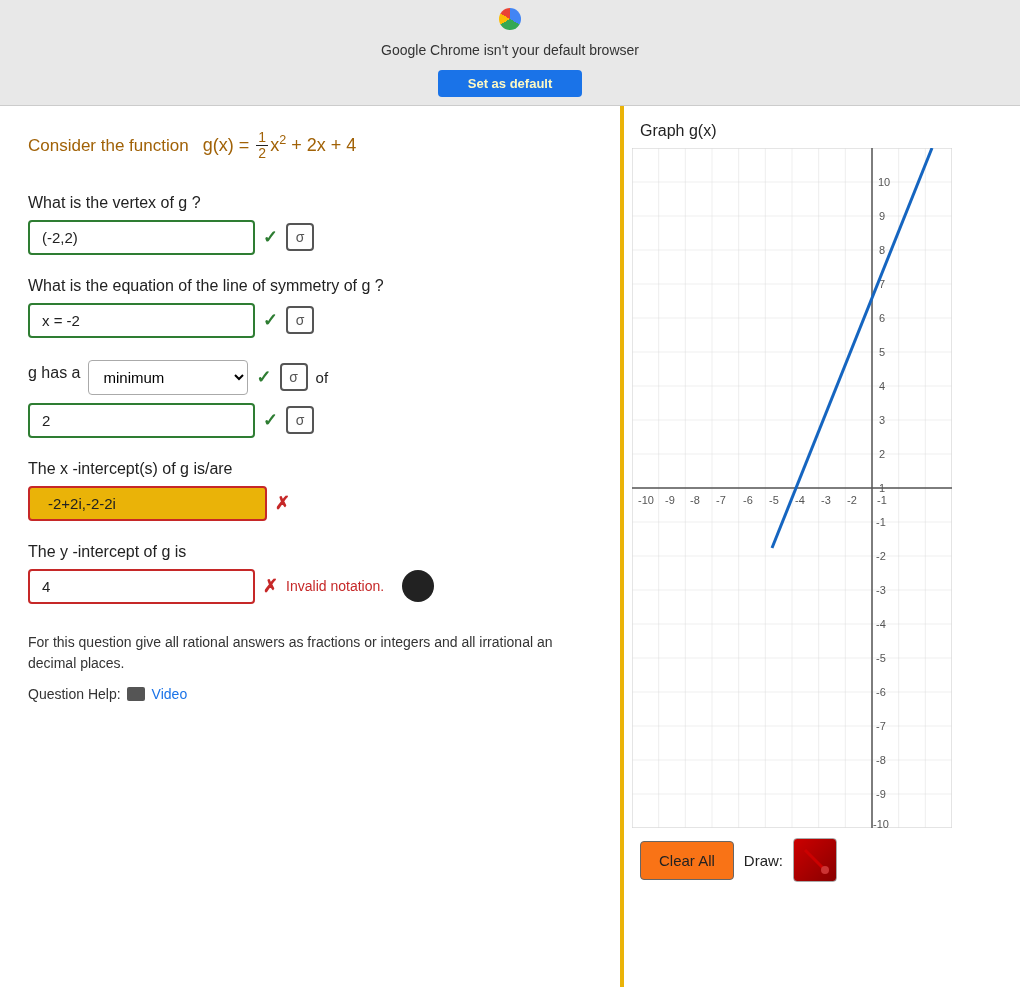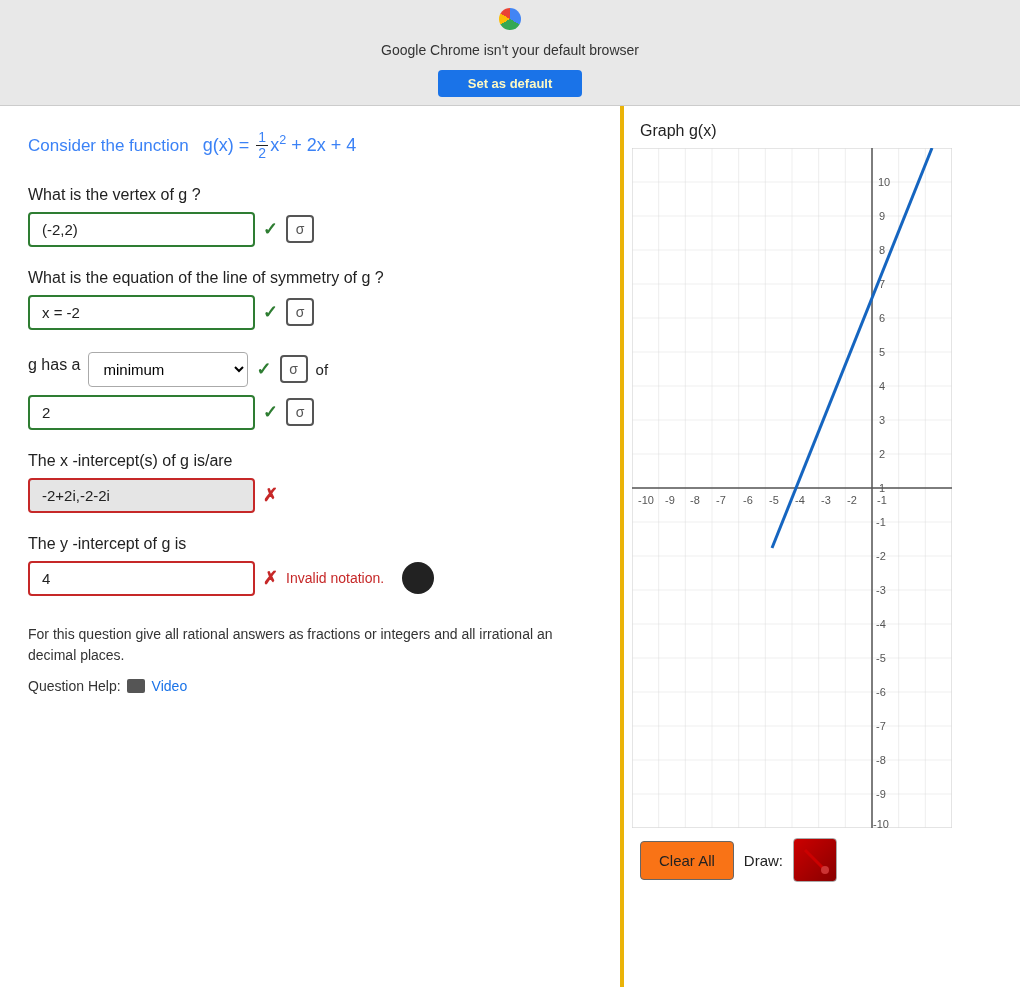--- a/index.html
+++ b/index.html
@@ -51,22 +51,22 @@
 
     
     .left-panel {
       flex: 1;
       padding: 24px 28px;
       max-width: 620px;
     }
 
     .function-title {
       font-size: 17px;
-      color: #3b82f6;
-      margin-bottom: 24px;
+      color: #a16207;
+      margin-bottom: 32px;
       line-height: 1.5;
     }
 
     .math-formula {
       font-size: 18px;
     }
 
     
     .question-block {
       margin-bottom: 22px;
@@ -147,24 +147,24 @@
 
     .of-label {
       font-size: 15px;
       color: #222;
     }
 
     
     .x-intercept-input {
       border: 2px solid #c62828;
       border-radius: 4px;
-      padding: 7px 12px;
+      padding: 7px 18px;
       font-size: 15px;
       min-width: 220px;
-      background: #e5e5e5;
+      background: #eab308;
       color: #222;
     }
 
     
     .y-intercept-input {
       border: 2px solid #c62828;
       border-radius: 4px;
       padding: 7px 12px;
       font-size: 15px;
       min-width: 220px;

